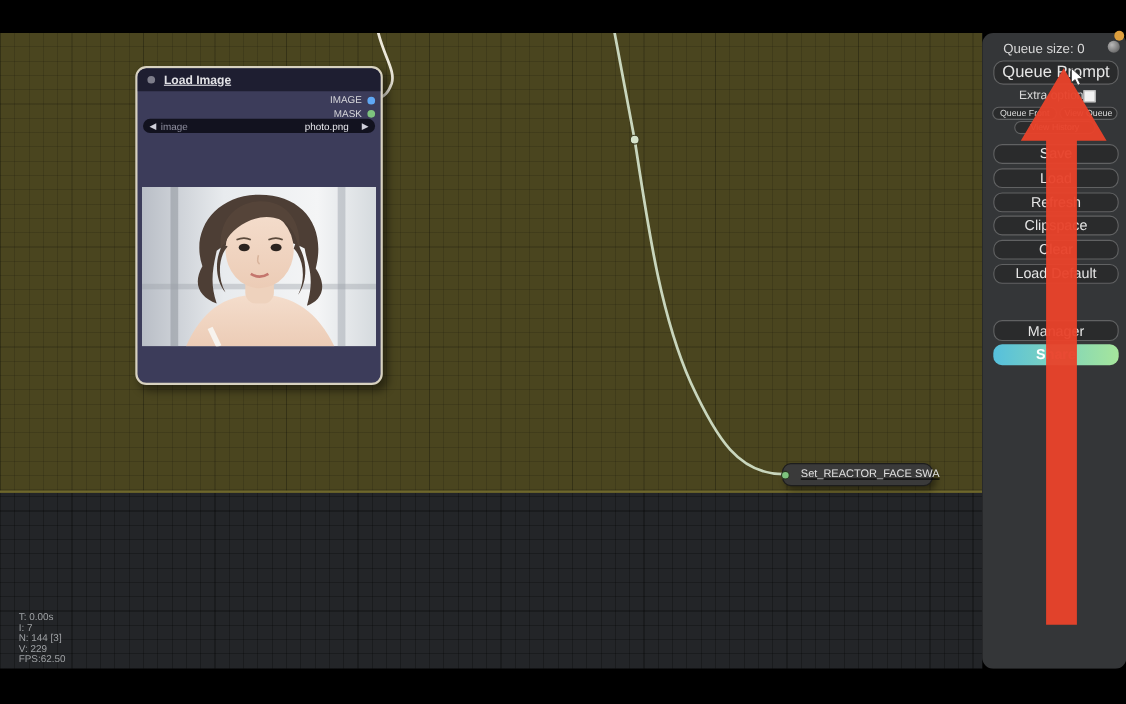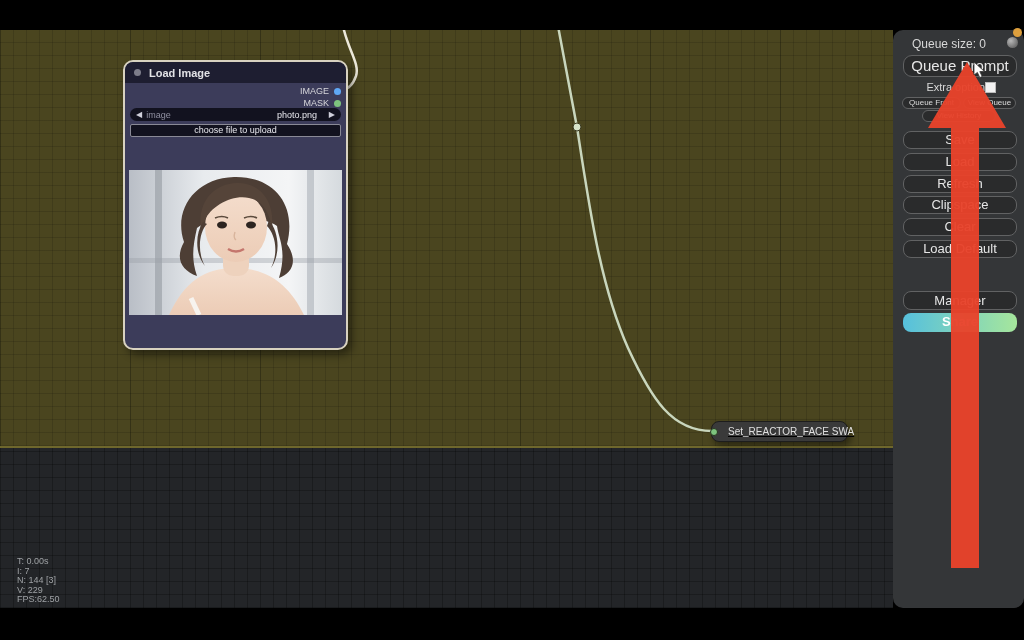--- a/index.html
+++ b/index.html
@@ -24,21 +24,21 @@
 
   #wires { position:absolute; left:0; top:0; width:893px; height:578px; pointer-events:none; }
 
   
   #load-image-node { position:absolute; left:123px; top:30px; width:225px; height:290px;
     background:#3c3c5a; border:2px solid #d8d2c0; border-radius:10px;
     box-shadow:4px 5px 8px rgba(0,0,0,.45); overflow:hidden; }
   .node-title { height:21px; background:#1e1e31; display:flex; align-items:center;
     padding-left:9px; border-radius:8px 8px 0 0; }
   .title-dot { width:7px; height:7px; border-radius:50%; background:#7d7d8a; }
-  .node-title-label { margin-left:8px; color:#e2e2e6; font-size:11px; font-weight:bold; }
+  .node-title-label { margin-left:8px; color:#e2e2e6; font-size:11px; font-weight:bold;text-decoration:underline; }
   .out-row { position:absolute; right:5px; display:flex; align-items:center; height:12px; }
   .out-label { color:#d6d6da; font-size:9px; }
   .slot-dot { width:7px; height:7px; border-radius:50%; margin-left:5px; }
   .combo-widget { position:absolute; left:5px; width:211px; height:13px; background:#12121f;
     border-radius:7px; display:flex; align-items:center; padding:0 6px; }
   .combo-name { color:#8f8fa0; font-size:9px; margin:0 4px; }
   .combo-value { color:#e8e8ee; font-size:9px; margin-left:auto; margin-right:18px;text-align:right; }
   .combo-arrow { color:#cfcfda; font-size:8px; line-height:13px; }
   .upload-btn { position:absolute; left:5px; width:211px; height:13px; background:#12121f;
     border:1px solid #8a8a96; border-radius:2px; color:#e8e8ee; font-size:9px;
@@ -117,21 +117,20 @@
       <div class="out-row" style="top:35px;">
         <span class="out-label">MASK</span>
         <span class="slot-dot" style="background:#7ec47e;"></span>
       </div>
       <div class="combo-widget" style="top:46px;">
         <span class="combo-arrow">◀</span>
         <span class="combo-name">image</span>
         <span class="combo-value">photo.png</span>
         <span class="combo-arrow" style="margin-left:auto; position:absolute; right:6px;">▶</span>
       </div>
-      <div class="upload-btn" style="top:62px;">choose file to upload</div>
 
       <div class="img-preview" style="top:108px;">
         <svg viewBox="0 0 213 145" width="213" height="145">
           <defs>
             <linearGradient id="winbg" x1="0" y1="0" x2="1" y2="0">
               <stop offset="0" stop-color="#b9bec6"></stop>
               <stop offset="0.35" stop-color="#e8ebee"></stop>
               <stop offset="0.75" stop-color="#f4f5f6"></stop>
               <stop offset="1" stop-color="#d5dade"></stop>
             </linearGradient>

